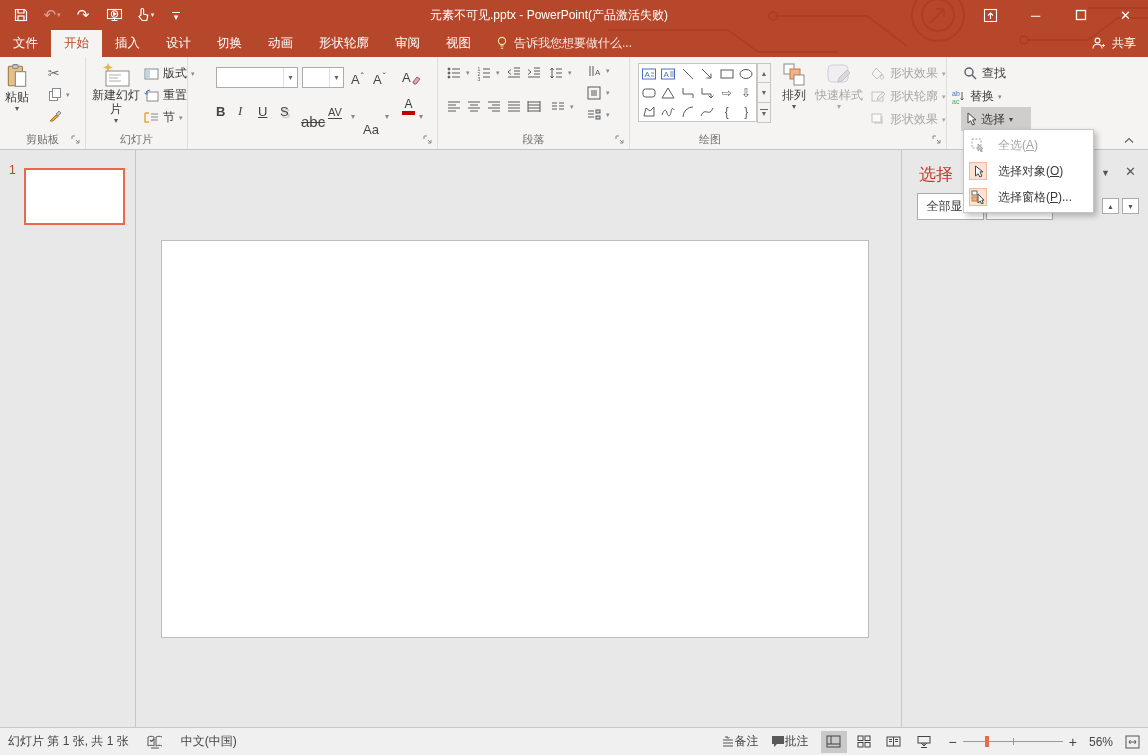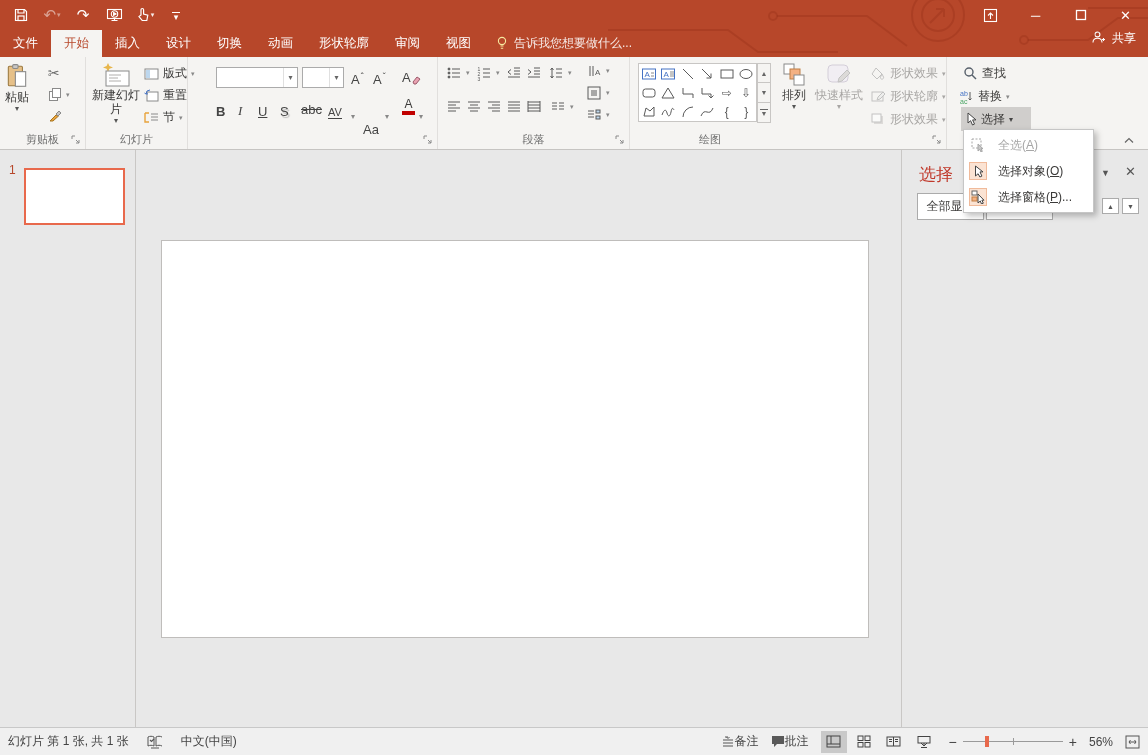--- a/index.html
+++ b/index.html
@@ -17,21 +17,21 @@
 .qcustom b{display:block;width:8px;height:1px;background:#fff;margin-bottom:2px}
 .win-title{position:absolute;left:150px;right:200px;top:0;height:30px;display:flex;align-items:center;justify-content:center;font-size:12px;white-space:nowrap;z-index:1}
 .winctrl{position:absolute;right:0;top:0;display:flex;z-index:2}
 .winbtn{width:45px;height:30px;display:flex;align-items:center;justify-content:center;font-size:13px}
 
 
 .tabrow{position:absolute;top:30px;left:0;right:0;height:27px;background:#B7472A;display:flex;align-items:stretch;color:#fff;z-index:5}
 .tab{padding:0 13px;display:flex;align-items:center;font-size:12.5px}
 .tab.active{background:#F5F4F2;color:#B7472A}
 .tellme{display:flex;align-items:center;gap:6px;padding:0 12px;color:rgba(255,255,255,.88)}
-.share{margin-left:auto;display:flex;gap:6px;padding:0 12px}
+.share{margin-left:auto;display:flex;align-items:center;gap:6px;padding:0 12px}
 
 
 .ribbon{position:absolute;top:57px;left:0;right:0;height:93px;background:#F5F4F2;border-bottom:1px solid #C6C4C2;z-index:4}
 .rgroup{position:absolute;top:0;height:92px;border-right:1px solid #E1DFDD}
 .glabel{position:absolute;bottom:2px;left:0;right:0;text-align:center;font-size:11px;color:#6E6E6E}
 .launcher{position:absolute;bottom:4px;right:4px;width:10px;height:10px;color:#8a8a8a}
 .bigbtn{position:absolute;display:flex;flex-direction:column;align-items:center;text-align:center;font-size:12px;color:#3b3a39}
 .bigbtn .cap{line-height:14px}
 .mini{position:absolute;display:flex;align-items:center;gap:4px;font-size:12px;color:#3b3a39}
 .mini .txt{white-space:nowrap}
@@ -138,20 +138,21 @@
         <svg width="14" height="16" viewBox="0 0 14 16" fill="none" stroke="#fff" stroke-width="1.2">
             <path d="M5 8V2.8a1.3 1.3 0 0 1 2.6 0V7l4.2 1.2-1 5.3H6.2L3 9.6z"></path>
           </svg>
         <span class="ddm">▾</span>
       </span>
       <span class="qbtn qcustom">
           <b></b>
           <span>▾</span>
         </span>
     </div>
+    <div class="win-title">元素不可见.pptx - PowerPoint(产品激活失败)</div>
     <div class="winctrl">
       <span class="winbtn">
         <svg width="15" height="15" viewBox="0 0 15 15" fill="none" stroke="#fff" stroke-width="1.1">
             <rect x="1.5" y="1.5" width="12" height="12"></rect>
             <path d="M7.5 11V5.5M5 7.5 7.5 5l2.5 2.5"></path>
           </svg>
       </span>
       <span class="winbtn">─</span>
       <span class="winbtn">
         <svg width="12" height="12" viewBox="0 0 12 12" fill="none" stroke="#fff" stroke-width="1.3">
@@ -271,21 +272,21 @@
       <span class="fbtn" style="left:185px;top:10px">A<span class="sup">ˇ</span></span>
       <span class="fbtn" style="left:214px;top:8px">A
         <svg width="9" height="9" viewBox="0 0 9 9">
             <path d="M1 6l4-5 3 2-4 5H2z" fill="#E9A2B2" stroke="#9a5a6a"></path>
           </svg>
       </span>
       <span class="fbtn" style="left:28px;top:42px;font-weight:bold">B</span>
       <span class="fbtn" style="left:50px;top:42px;font-style:italic;font-family:'Liberation Serif','DejaVu Serif',serif">I</span>
       <span class="fbtn" style="left:70px;top:42px;text-decoration:underline">U</span>
       <span class="fbtn" style="left:92px;top:42px;text-shadow:1.5px 1.5px 1px #bbb">S</span>
-      <span class="fbtn" style="left:113px;top:40px;text-decoration:line-through;font-size:13px">abc</span>
+      <span class="fbtn" style="left:113px;top:53px;text-decoration:line-through;font-size:15px">abc</span>
       <span class="fbtn" style="left:140px;top:42px;font-size:11px;border-bottom:1px solid #444">AV</span>
       <span class="fbtn" style="left:163px;top:44px;font-size:8px;color:#888">▾</span>
       <span class="fbtn" style="left:175px;top:60px">Aa</span>
       <span class="fbtn" style="left:197px;top:44px;font-size:8px;color:#888">▾</span>
       <span class="colorA" style="left:214px;top:42px">
           <span>A</span>
           <span class="bar"></span>
         </span>
       <span class="fbtn" style="left:231px;top:44px;font-size:8px;color:#888">▾</span>
       <span class="launcher">
@@ -529,21 +530,21 @@
     </div>
 
     <div class="rgroup" style="left:947px;width:201px;border-right:none">
       <span class="mini" style="left:16px;top:8px">
         <svg width="15" height="15" viewBox="0 0 15 15" fill="none" stroke="#57606B" stroke-width="1.4">
             <circle cx="6" cy="6" r="4"></circle>
             <path d="M9 9l4 4"></path>
           </svg>
         <span class="txt">查找</span>
       </span>
-      <span class="mini" style="left:12px;top:31px">
+      <span class="mini" style="left:4px;top:31px">
         <svg width="15" height="15" viewBox="0 0 15 15">
             <text x="1" y="7" font-size="7" fill="#4472C4">ab</text>
             <text x="1" y="14.5" font-size="7" fill="#4AA564">ac</text>
             <path d="M11 3v8M9.5 9.5 11 11l1.5-1.5" fill="none" stroke="#5A5A5A"></path>
           </svg>
         <span class="txt">替换</span>
         <span style="font-size:7px;color:#888">▾</span>
       </span>
       <span class="mini sel-pressed" style="left:14px;top:50px;width:70px;height:24px;padding-left:4px">
         <svg width="12" height="14" viewBox="0 0 12 14">

